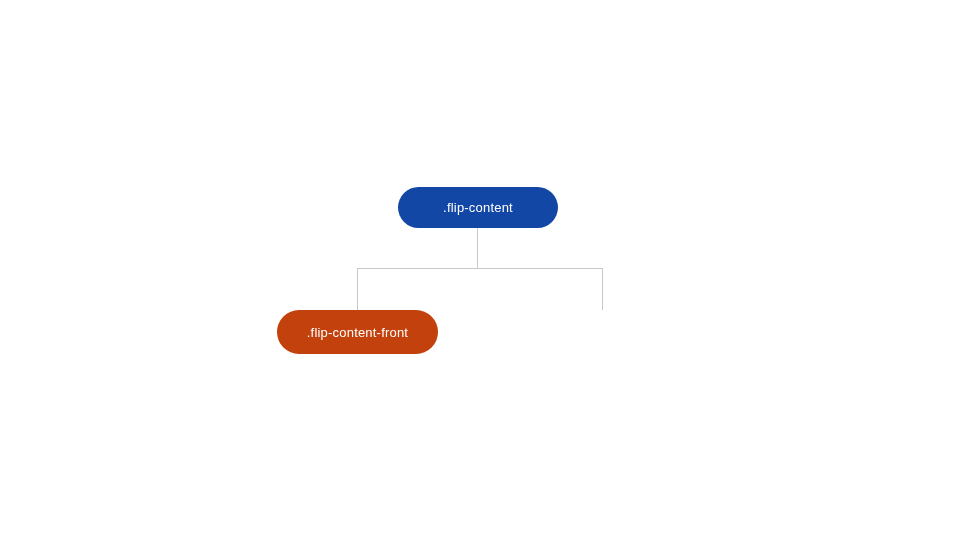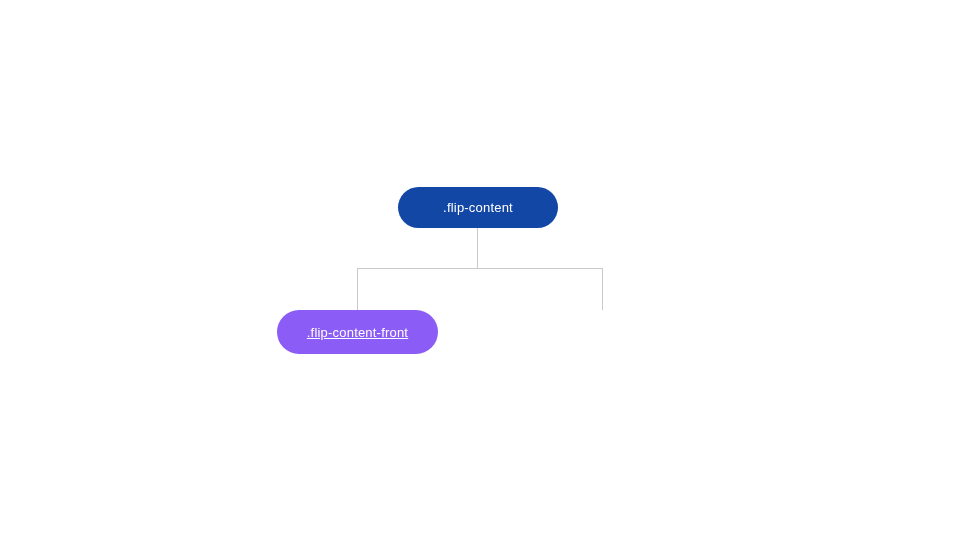--- a/index.html
+++ b/index.html
@@ -88,18 +88,18 @@
 
   <div class="connector conn-root-stub" style="background-color: rgb(201, 201, 201);"></div>
   <div class="connector conn-horizontal" style="background-color: rgb(201, 201, 201);"></div>
   <div class="connector conn-left-drop" style="background-color: rgb(201, 201, 201);"></div>
   <div class="connector conn-right-drop" style="background-color: rgb(201, 201, 201);"></div>
 
   <div class="node node-root" style="background-color: rgb(19, 71, 165);">
     <span>.flip-content</span>
   </div>
 
-  <div class="node node-front" style="background-color: #8b5cf6; text-decoration: underline;">
+  <div class="node node-front" style="background-color: #c2410c;">
     <span>.flip-content-front</span>
   </div>
 
 
 </div>
 
 </body></html>

